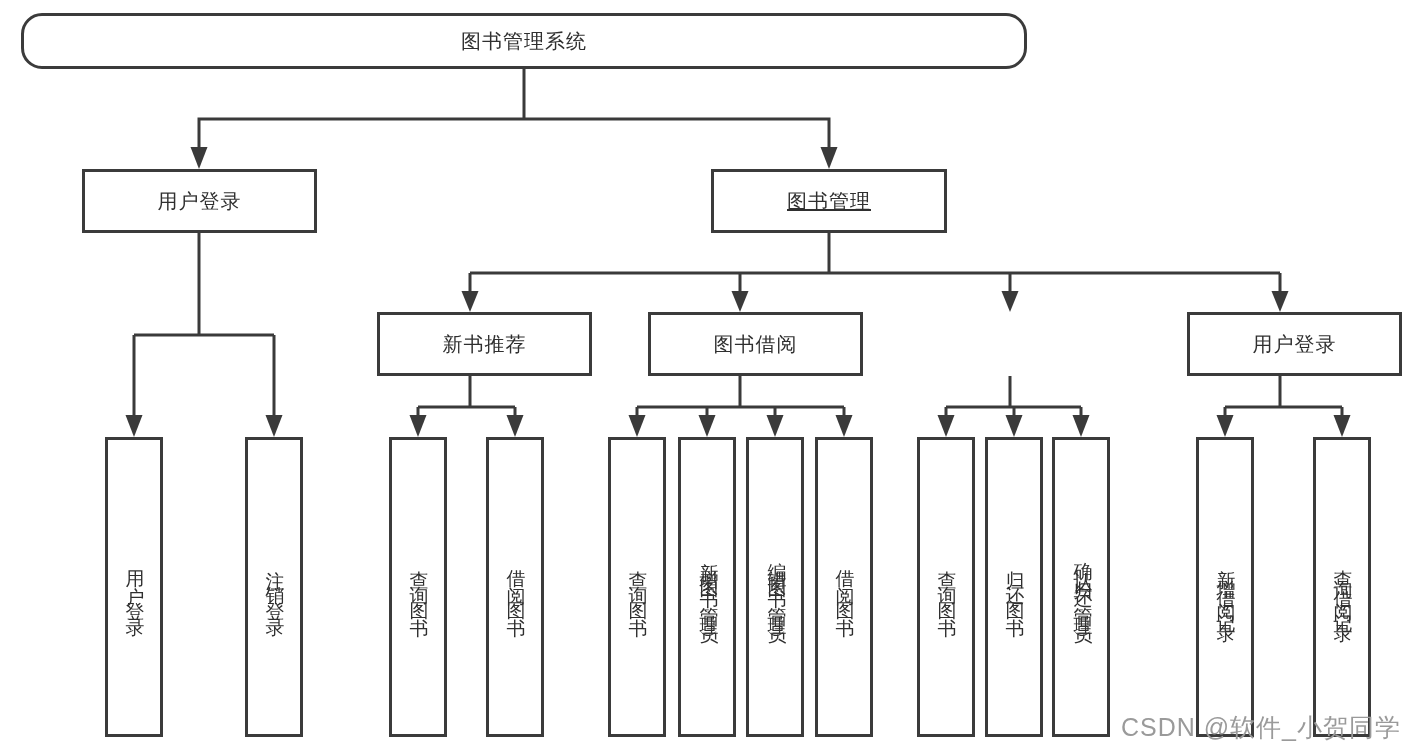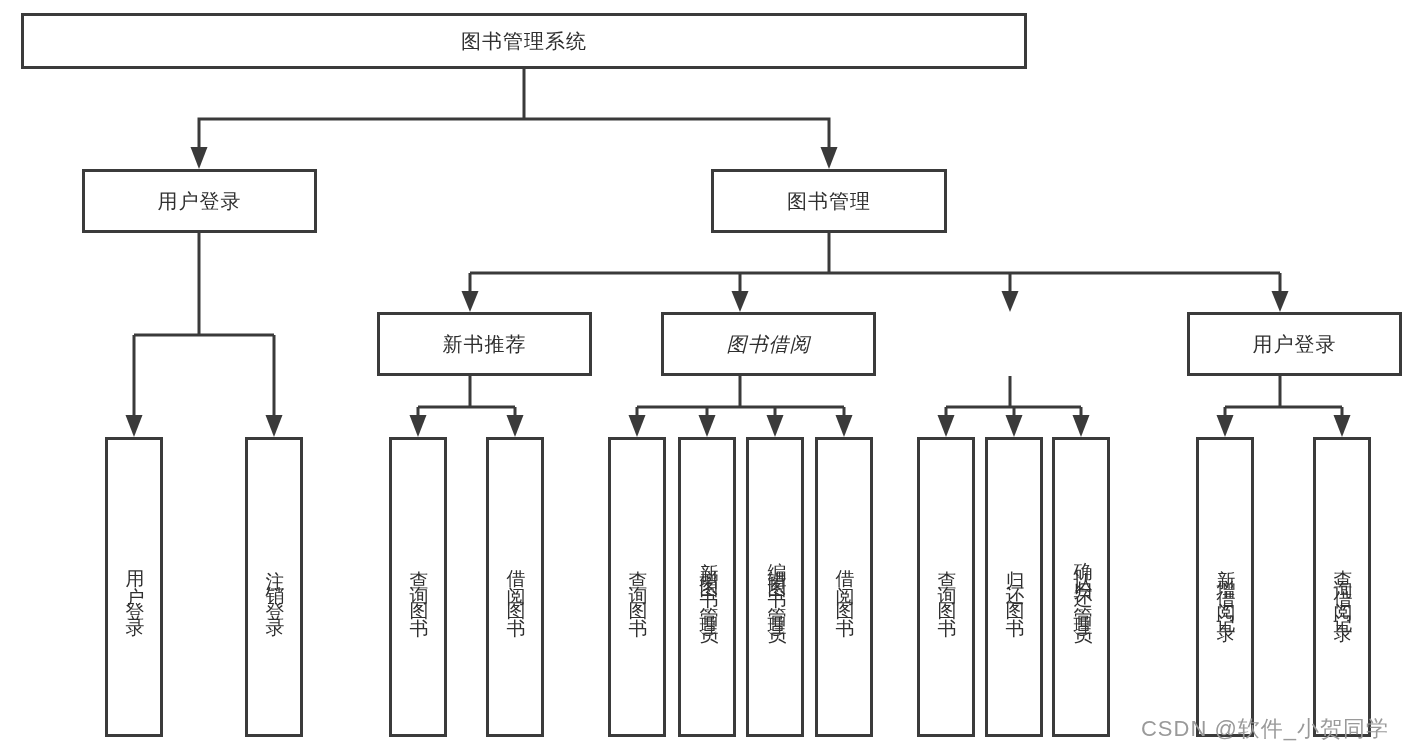--- a/index.html
+++ b/index.html
@@ -5,41 +5,41 @@
   html,body { margin:0; padding:0; background:#ffffff; }
   .canvas {
     position:relative; width:1405px; height:747px; background:#ffffff;
     font-family:"Liberation Sans","DejaVu Sans",sans-serif; color:#2f2f2f; overflow:hidden;
   }
   svg.wires { position:absolute; left:0; top:0; width:1405px; height:747px; }
   .node {
     position:absolute; background:#ffffff; border:3px solid #3b3b3b; box-sizing:border-box;
   }
   .h { display:flex; align-items:center; justify-content:center; font-size:20px; letter-spacing:1px; }
-  .root  { left:21px;  top:13px;  width:1006px; height:56px; }
+  .root  { left:21px;  top:13px;  width:1006px; height:56px;border-radius:21px; }
   .lvl2a { left:82px;  top:169px; width:235px;  height:64px; }
-  .lvl2b { left:711px; top:169px; width:236px;  height:64px; }
+  .lvl2b { left:711px; top:169px; width:236px;  height:64px;text-decoration:underline; }
   .lvl3  { top:312px; width:215px; height:64px;margin-left:15px; }
-  .l3a { left:362px; } .l3b { left:646px;font-style:italic; } .l3c { left:902px; } .l3d { left:1172px; }
+  .l3a { left:362px; } .l3b { left:633px; } .l3c { left:902px; } .l3d { left:1172px; }
   .v {
     top:437px; width:58px; height:300px;
     writing-mode:vertical-rl; text-orientation:mixed;
     text-align:center; line-height:50px; font-size:19px;
   }
   .ls4 { letter-spacing:16px; }
   .ls6 { letter-spacing:11px; }
   .ls9 { letter-spacing:9px; line-height:48px; }
   .g1a { left:105px; }  .g1b { left:245px; }
   .g2a { left:389px; }  .g2b { left:486px; }
   .g3a { left:608px; }  .g3b { left:678px; } .g3c { left:746px; } .g3d { left:815px; }
   .g4a { left:917px; }  .g4b { left:985px; } .g4c { left:1052px; }
   .g5a { left:1196px; } .g5b { left:1313px; }
   .watermark {
-    position:absolute; right:16px; bottom:3px; z-index:5;
-    font-size:22px; color:#9a9a9a; letter-spacing:1px; white-space:nowrap;
+    position:absolute; right:4px; bottom:3px; z-index:5;
+    font-size:25px; color:#9a9a9a; letter-spacing:1px; white-space:nowrap;
   }
 </style>
 </head>
 <body>
 
 <div class="canvas">
 
   <svg class="wires" viewBox="0 0 1405 747">
     <g stroke="#3a3a3a" stroke-width="3" fill="none">
       <path d="M524 67 V119 M199 149 V119 H829 V149"></path>

